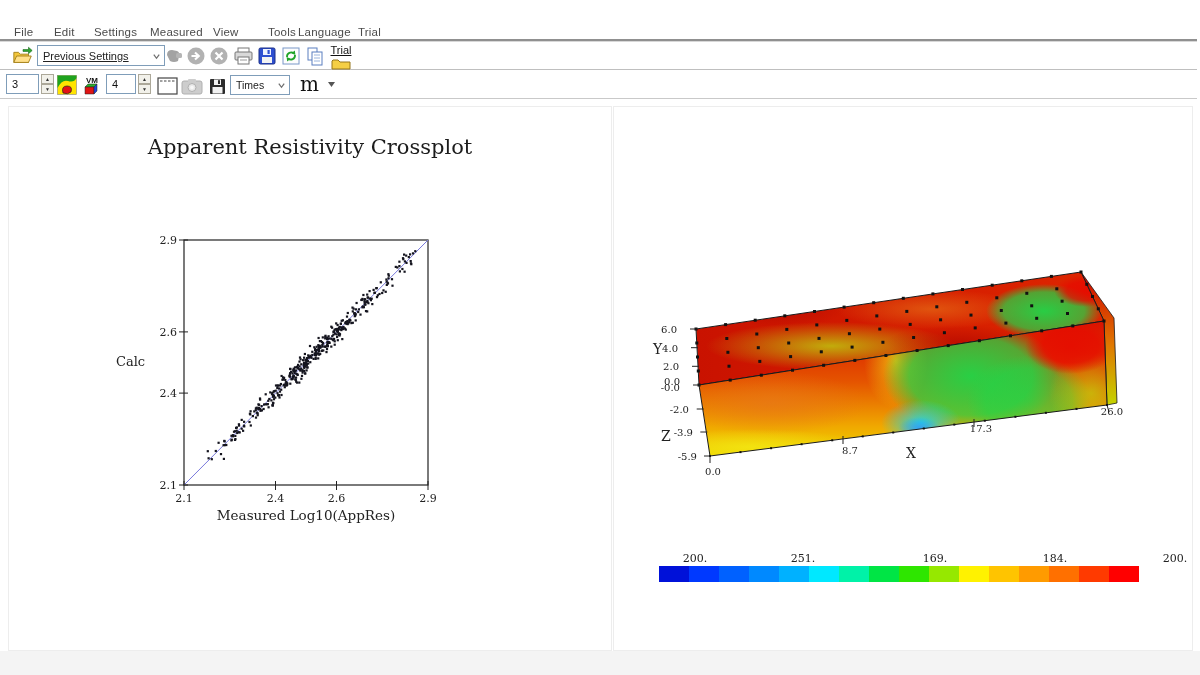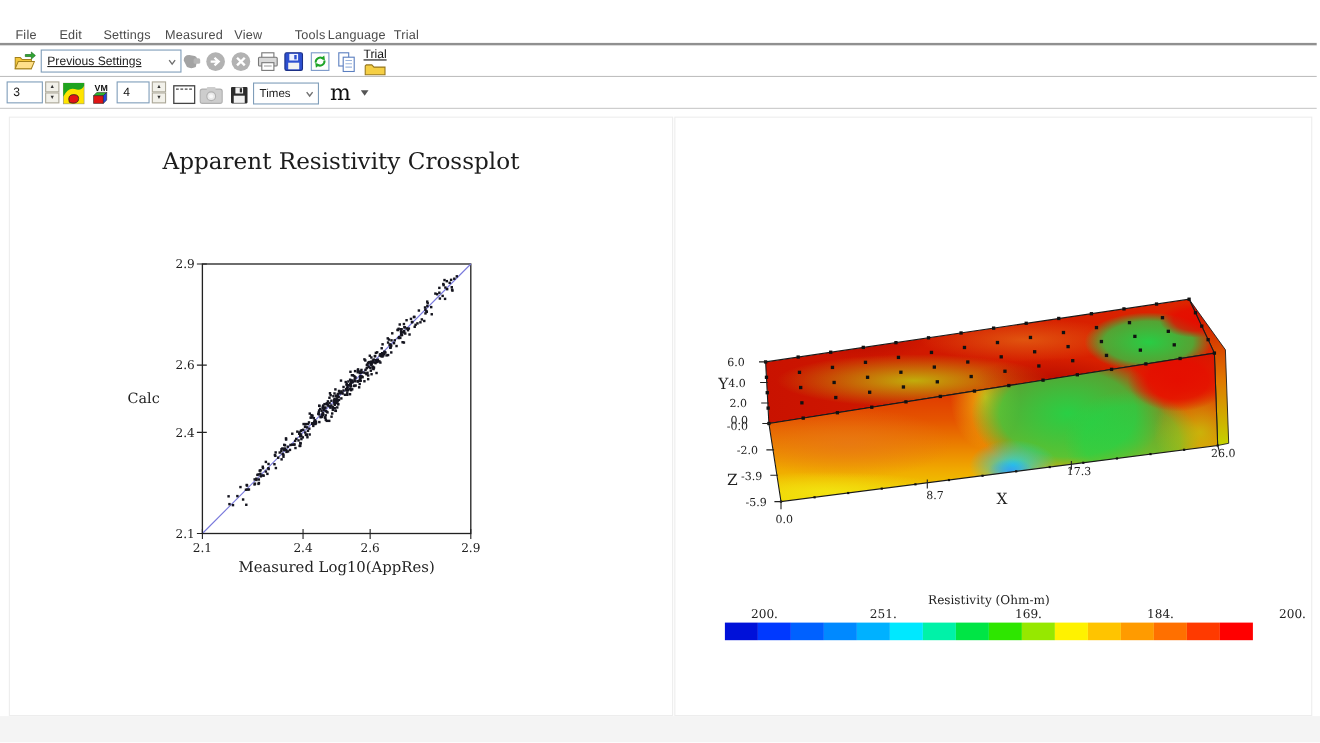--- a/index.html
+++ b/index.html
@@ -867,21 +867,20 @@
       <text x="82" y="224" text-anchor="middle" font-size="10">0.0</text>
       <text x="219" y="203" text-anchor="middle" font-size="10">8.7</text>
       <text x="350" y="181" text-anchor="middle" font-size="10">17.3</text>
       <text x="481" y="164" text-anchor="middle" font-size="10">26.0</text>
       <text x="22" y="103" font-size="14">Y</text>
       <text x="30" y="190" font-size="14">Z</text>
       <text x="275" y="207" font-size="14">X</text>
     </svg>
 
     <div class="abs" id="colorbar-wrap">
-      <div id="colorbar-title">Resistivity (Ohm-m)</div>
       <span class="cb-label" style="left:18px">200.</span>
       <span class="cb-label" style="left:126px">251.</span>
       <span class="cb-label" style="left:258px">169.</span>
       <span class="cb-label" style="left:378px">184.</span>
       <span class="cb-label" style="left:498px">200.</span>
       <div id="colorbar-segments">
           <div style="background: rgb(0, 17, 217);"></div>
           <div style="background: rgb(0, 57, 255);"></div>
           <div style="background: rgb(0, 97, 255);"></div>
           <div style="background: rgb(0, 137, 255);"></div>

